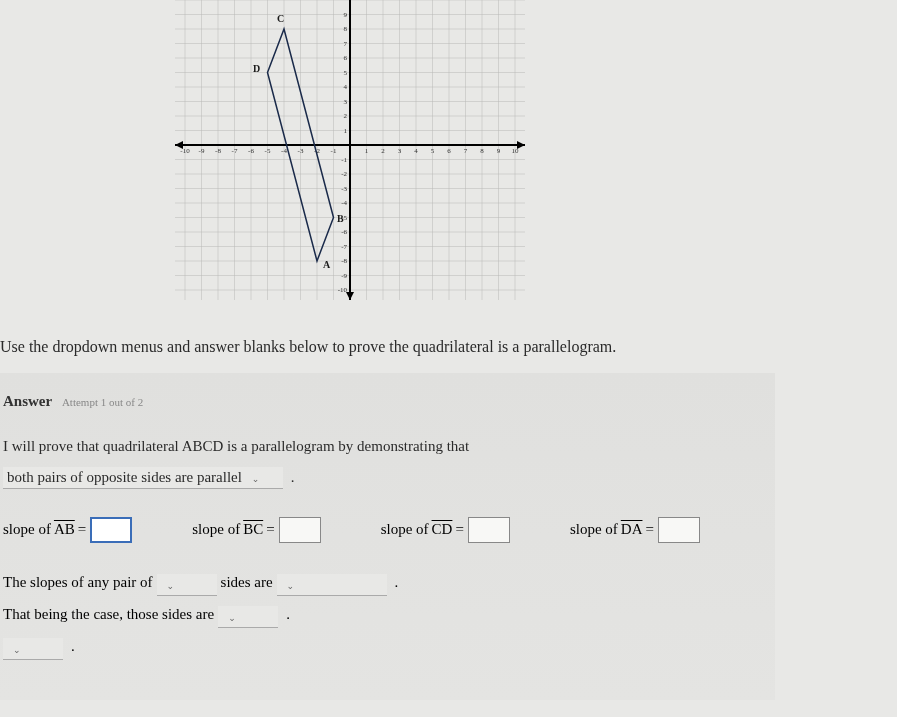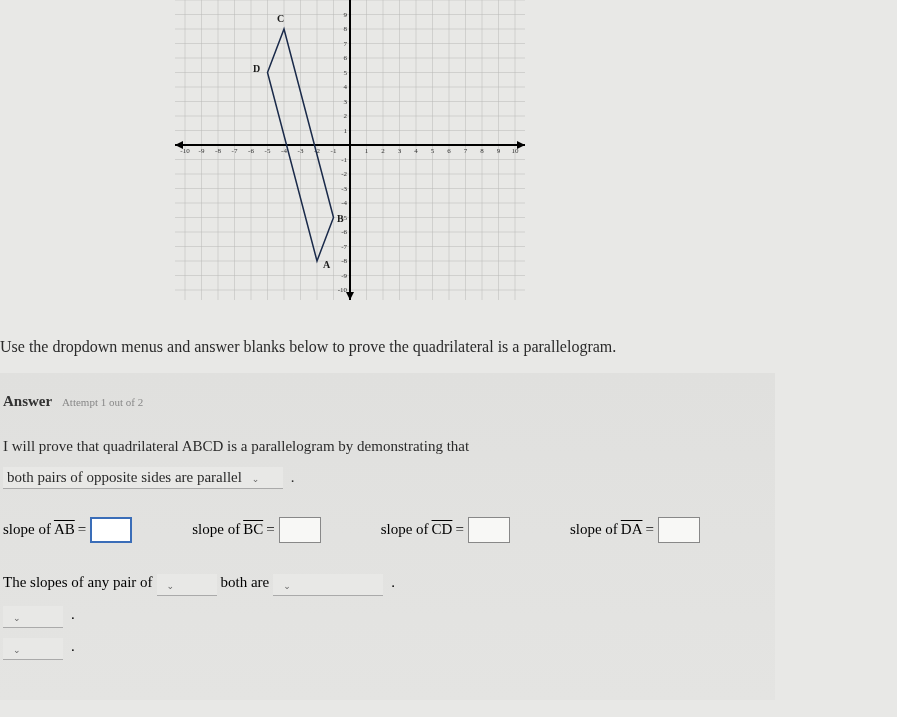--- a/index.html
+++ b/index.html
@@ -254,27 +254,28 @@
       <span>slope of </span>
       <span class="overline">DA</span>
       <span> =</span>
       <input class="input-box gray" type="text" style="">
     </div>
   </div>
 
   <div class="sentence-row">
     <span>The slopes of any pair of</span>
     <span class="dropdown-style small"><span class="chevron">⌄</span></span>
-    <span>both are</span>
+    <span>sides are</span>
     <span class="dropdown-style med"><span class="chevron">⌄</span></span>
+    <span class="period">.</span>
+  </div>
+
+  <div class="sentence-row">
+    <span>That being the case, those sides are</span>
+    <span class="dropdown-style small"><span class="chevron">⌄</span></span>
     <span class="period">.</span>
   </div>
 
   <div class="sentence-row">
     <span class="dropdown-style small"><span class="chevron">⌄</span></span>
     <span class="period">.</span>
   </div>
-
-  <div class="sentence-row">
-    <span class="dropdown-style small"><span class="chevron">⌄</span></span>
-    <span class="period">.</span>
-  </div>
 </div>
 
 </body></html>

